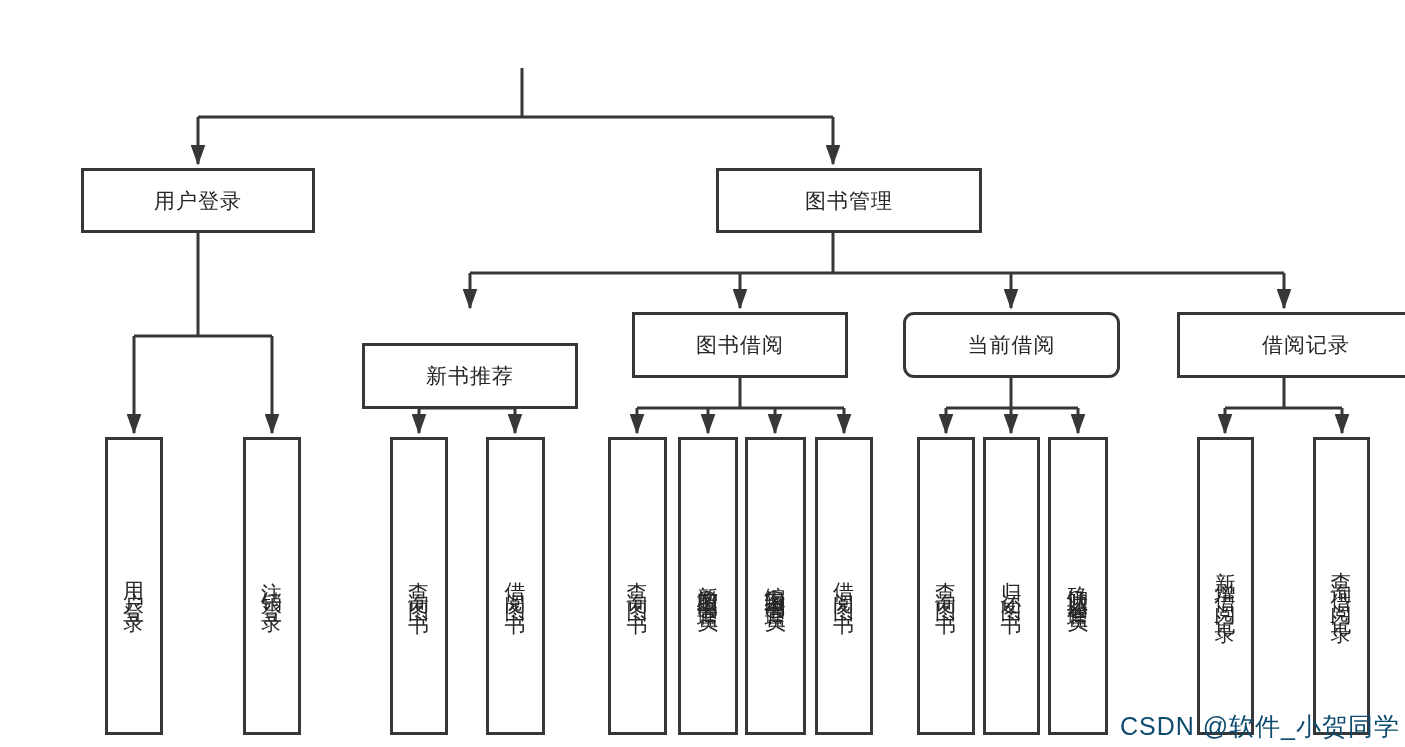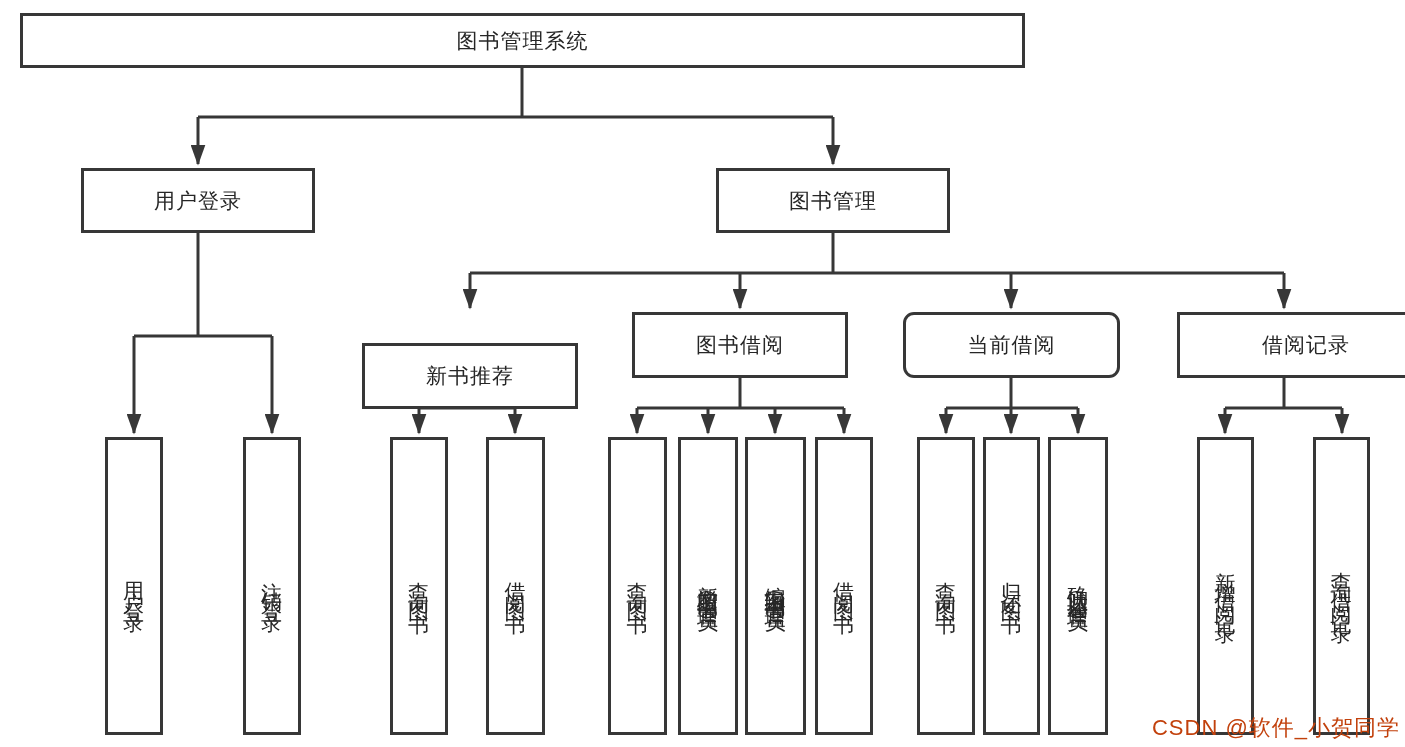--- a/index.html
+++ b/index.html
@@ -33,22 +33,22 @@
     text-orientation:mixed;
     font-size:21px;color:#262626;
     letter-spacing:.5em;
     line-height:1;
     white-space:nowrap;
   }
   .vlabel.tight{letter-spacing:.18em;}
   #watermark{
     position:absolute;
     right:5px;bottom:4px;
-    font-size:22px;
-    color:#c2410c;
+    font-size:25px;
+    color:#0c4a6e;
     letter-spacing:1px;
     white-space:nowrap;
   }
 </style>
 </head>
 <body>
 
 <div id="stage">
 
   <svg id="wires" width="1405" height="747" viewBox="0 0 1405 747" fill="none" stroke="#373737" stroke-width="3">
@@ -92,28 +92,25 @@
     <path d="M946,408 V433" marker-end="url(#arrow)"></path>
     <path d="M1011,408 V433" marker-end="url(#arrow)"></path>
     <path d="M1078,408 V433" marker-end="url(#arrow)"></path>
 
     <path d="M1284,378 V408"></path>
     <path d="M1225,408 H1342"></path>
     <path d="M1225,408 V433" marker-end="url(#arrow)"></path>
     <path d="M1342,408 V433" marker-end="url(#arrow)"></path>
   </svg>
 
-  <div class="hbox" style="left:20px;top:13px;width:1005px;height:55px;">
-    <span class="hlabel">图书管理系统</span>
-  </div>
 
   <div class="hbox" style="left:81px;top:168px;width:234px;height:65px;">
     <span class="hlabel">用户登录</span>
   </div>
-  <div class="hbox" style="left:716px;top:168px;width:234px;height:65px;">
+  <div class="hbox" style="left:716px;top:168px;width:266px;height:65px;">
     <span class="hlabel">图书管理</span>
   </div>
 
   <div class="hbox" style="left:362px;top:312px;width:216px;height:66px;margin-top:31px;">
     <span class="hlabel">新书推荐</span>
   </div>
   <div class="hbox" style="left:632px;top:312px;width:216px;height:66px;">
     <span class="hlabel">图书借阅</span>
   </div>
   <div class="hbox" style="left:903px;top:312px;width:217px;height:66px;border-radius:11px;">

